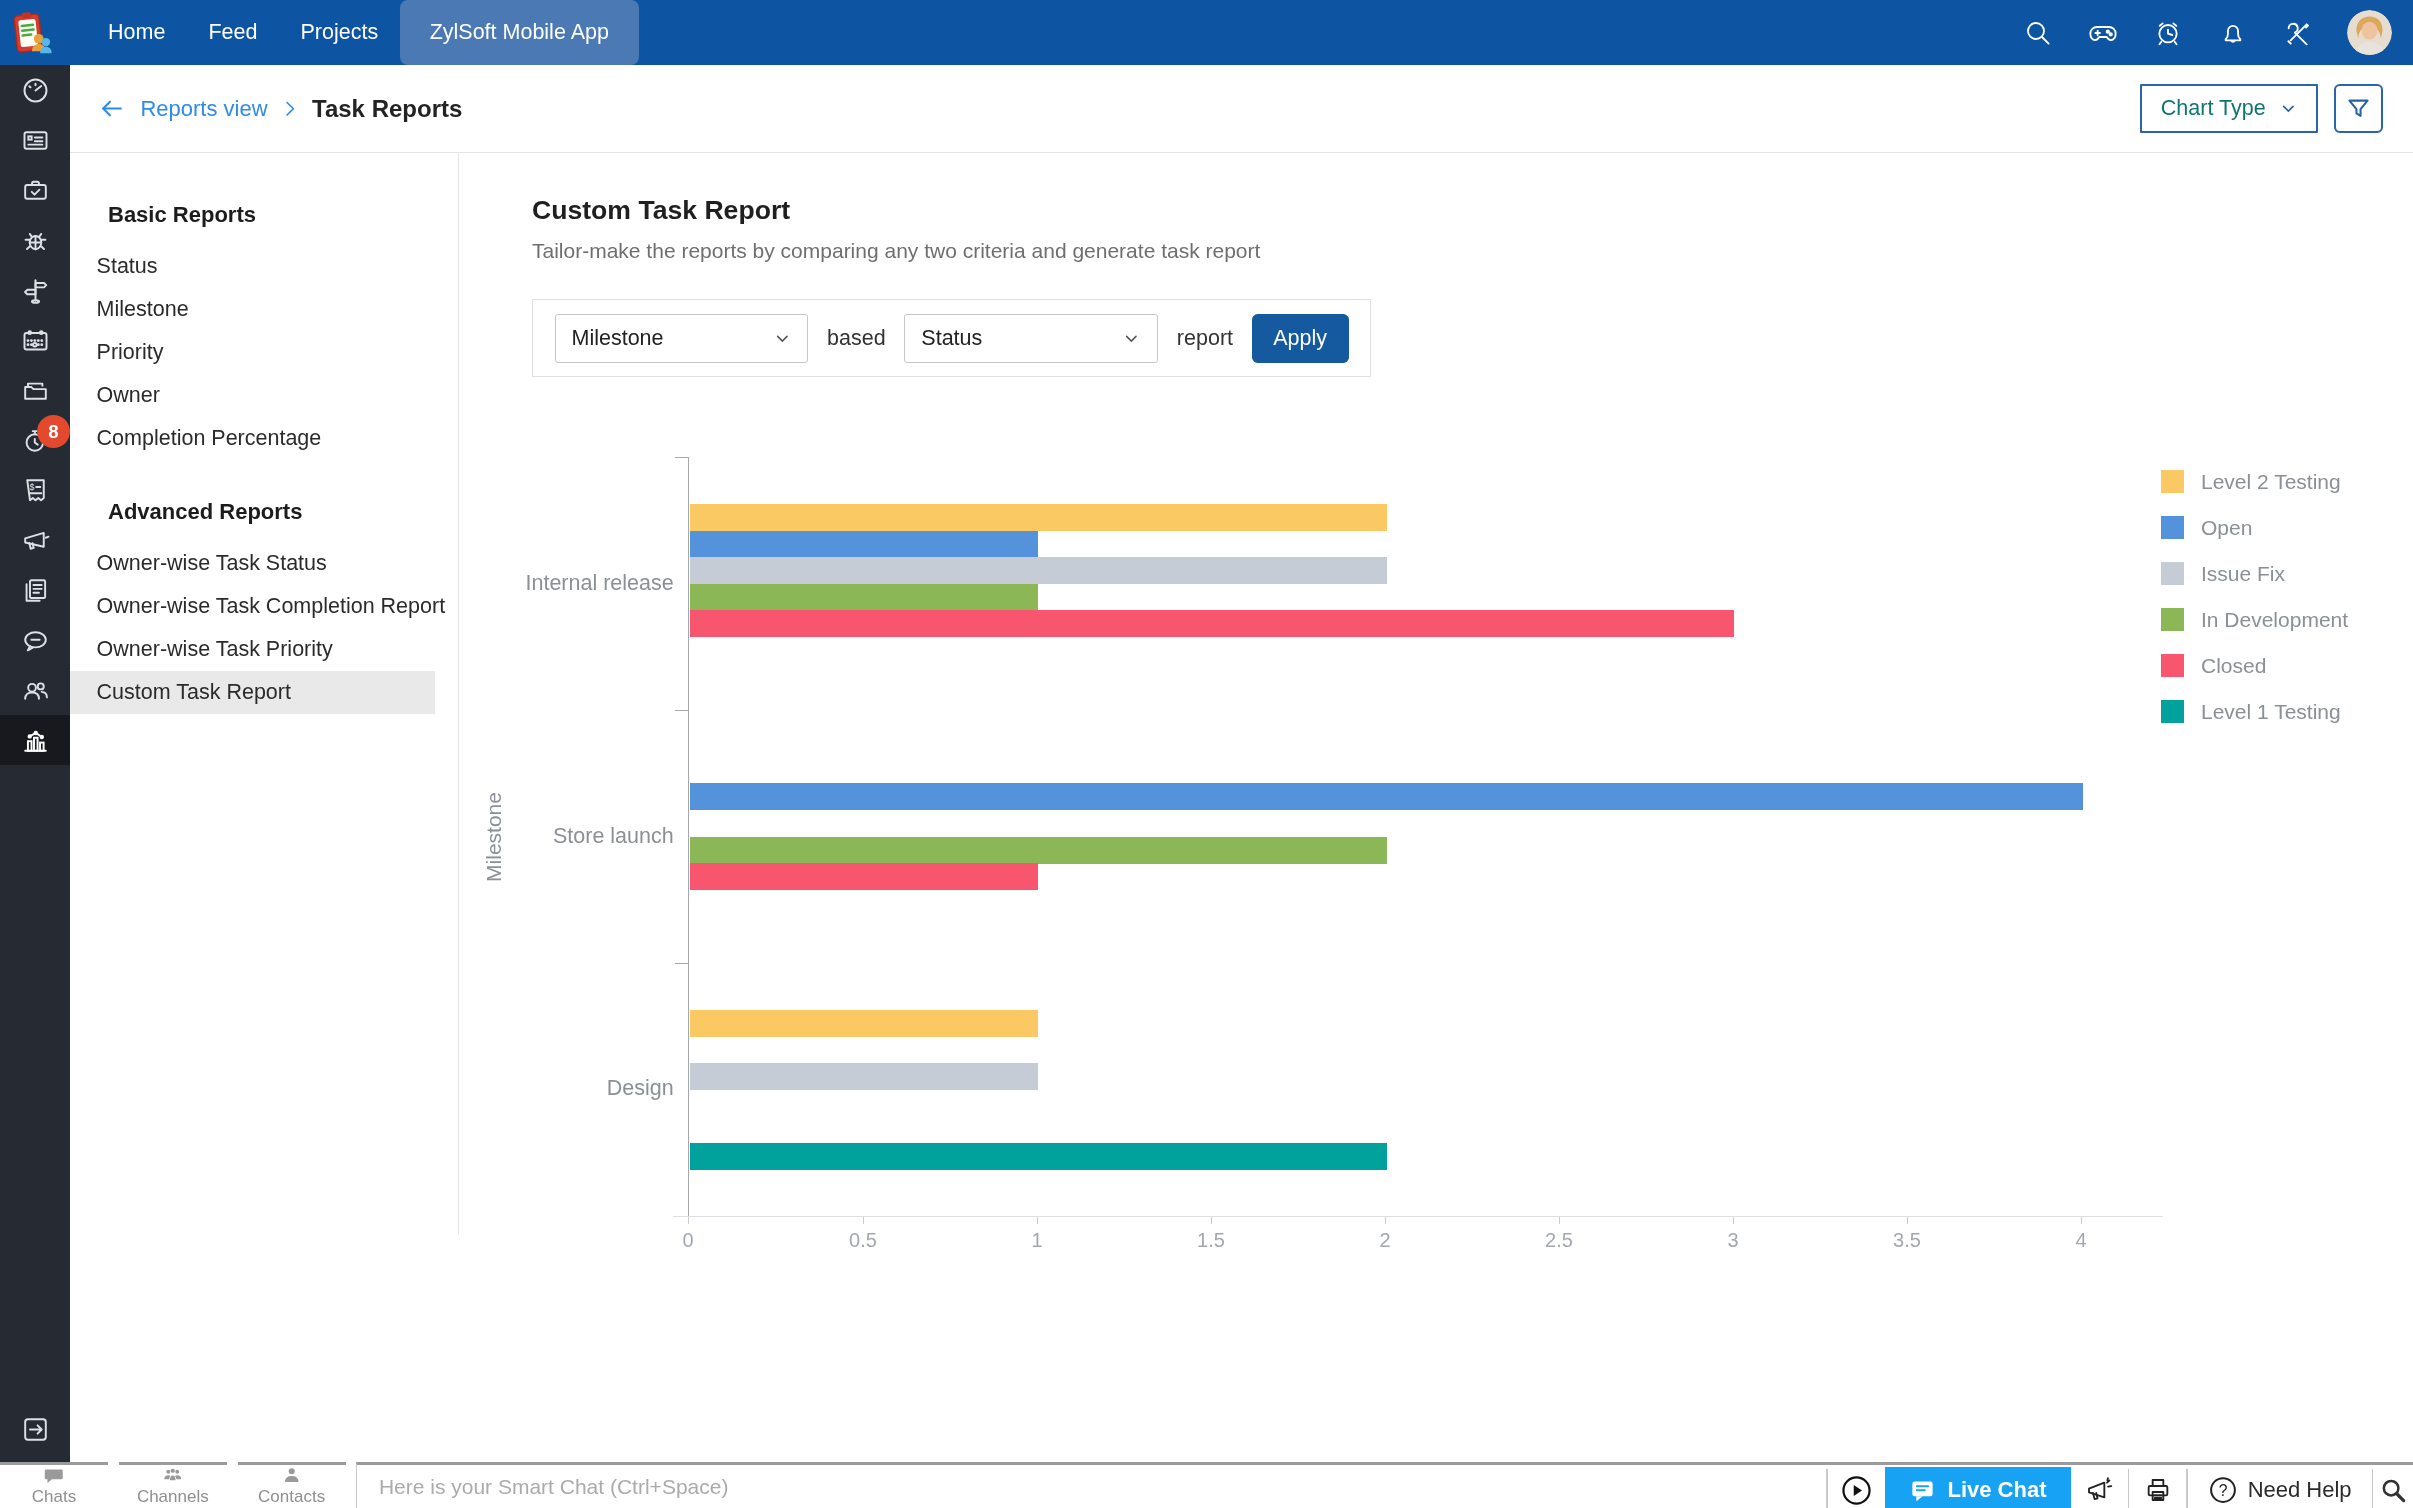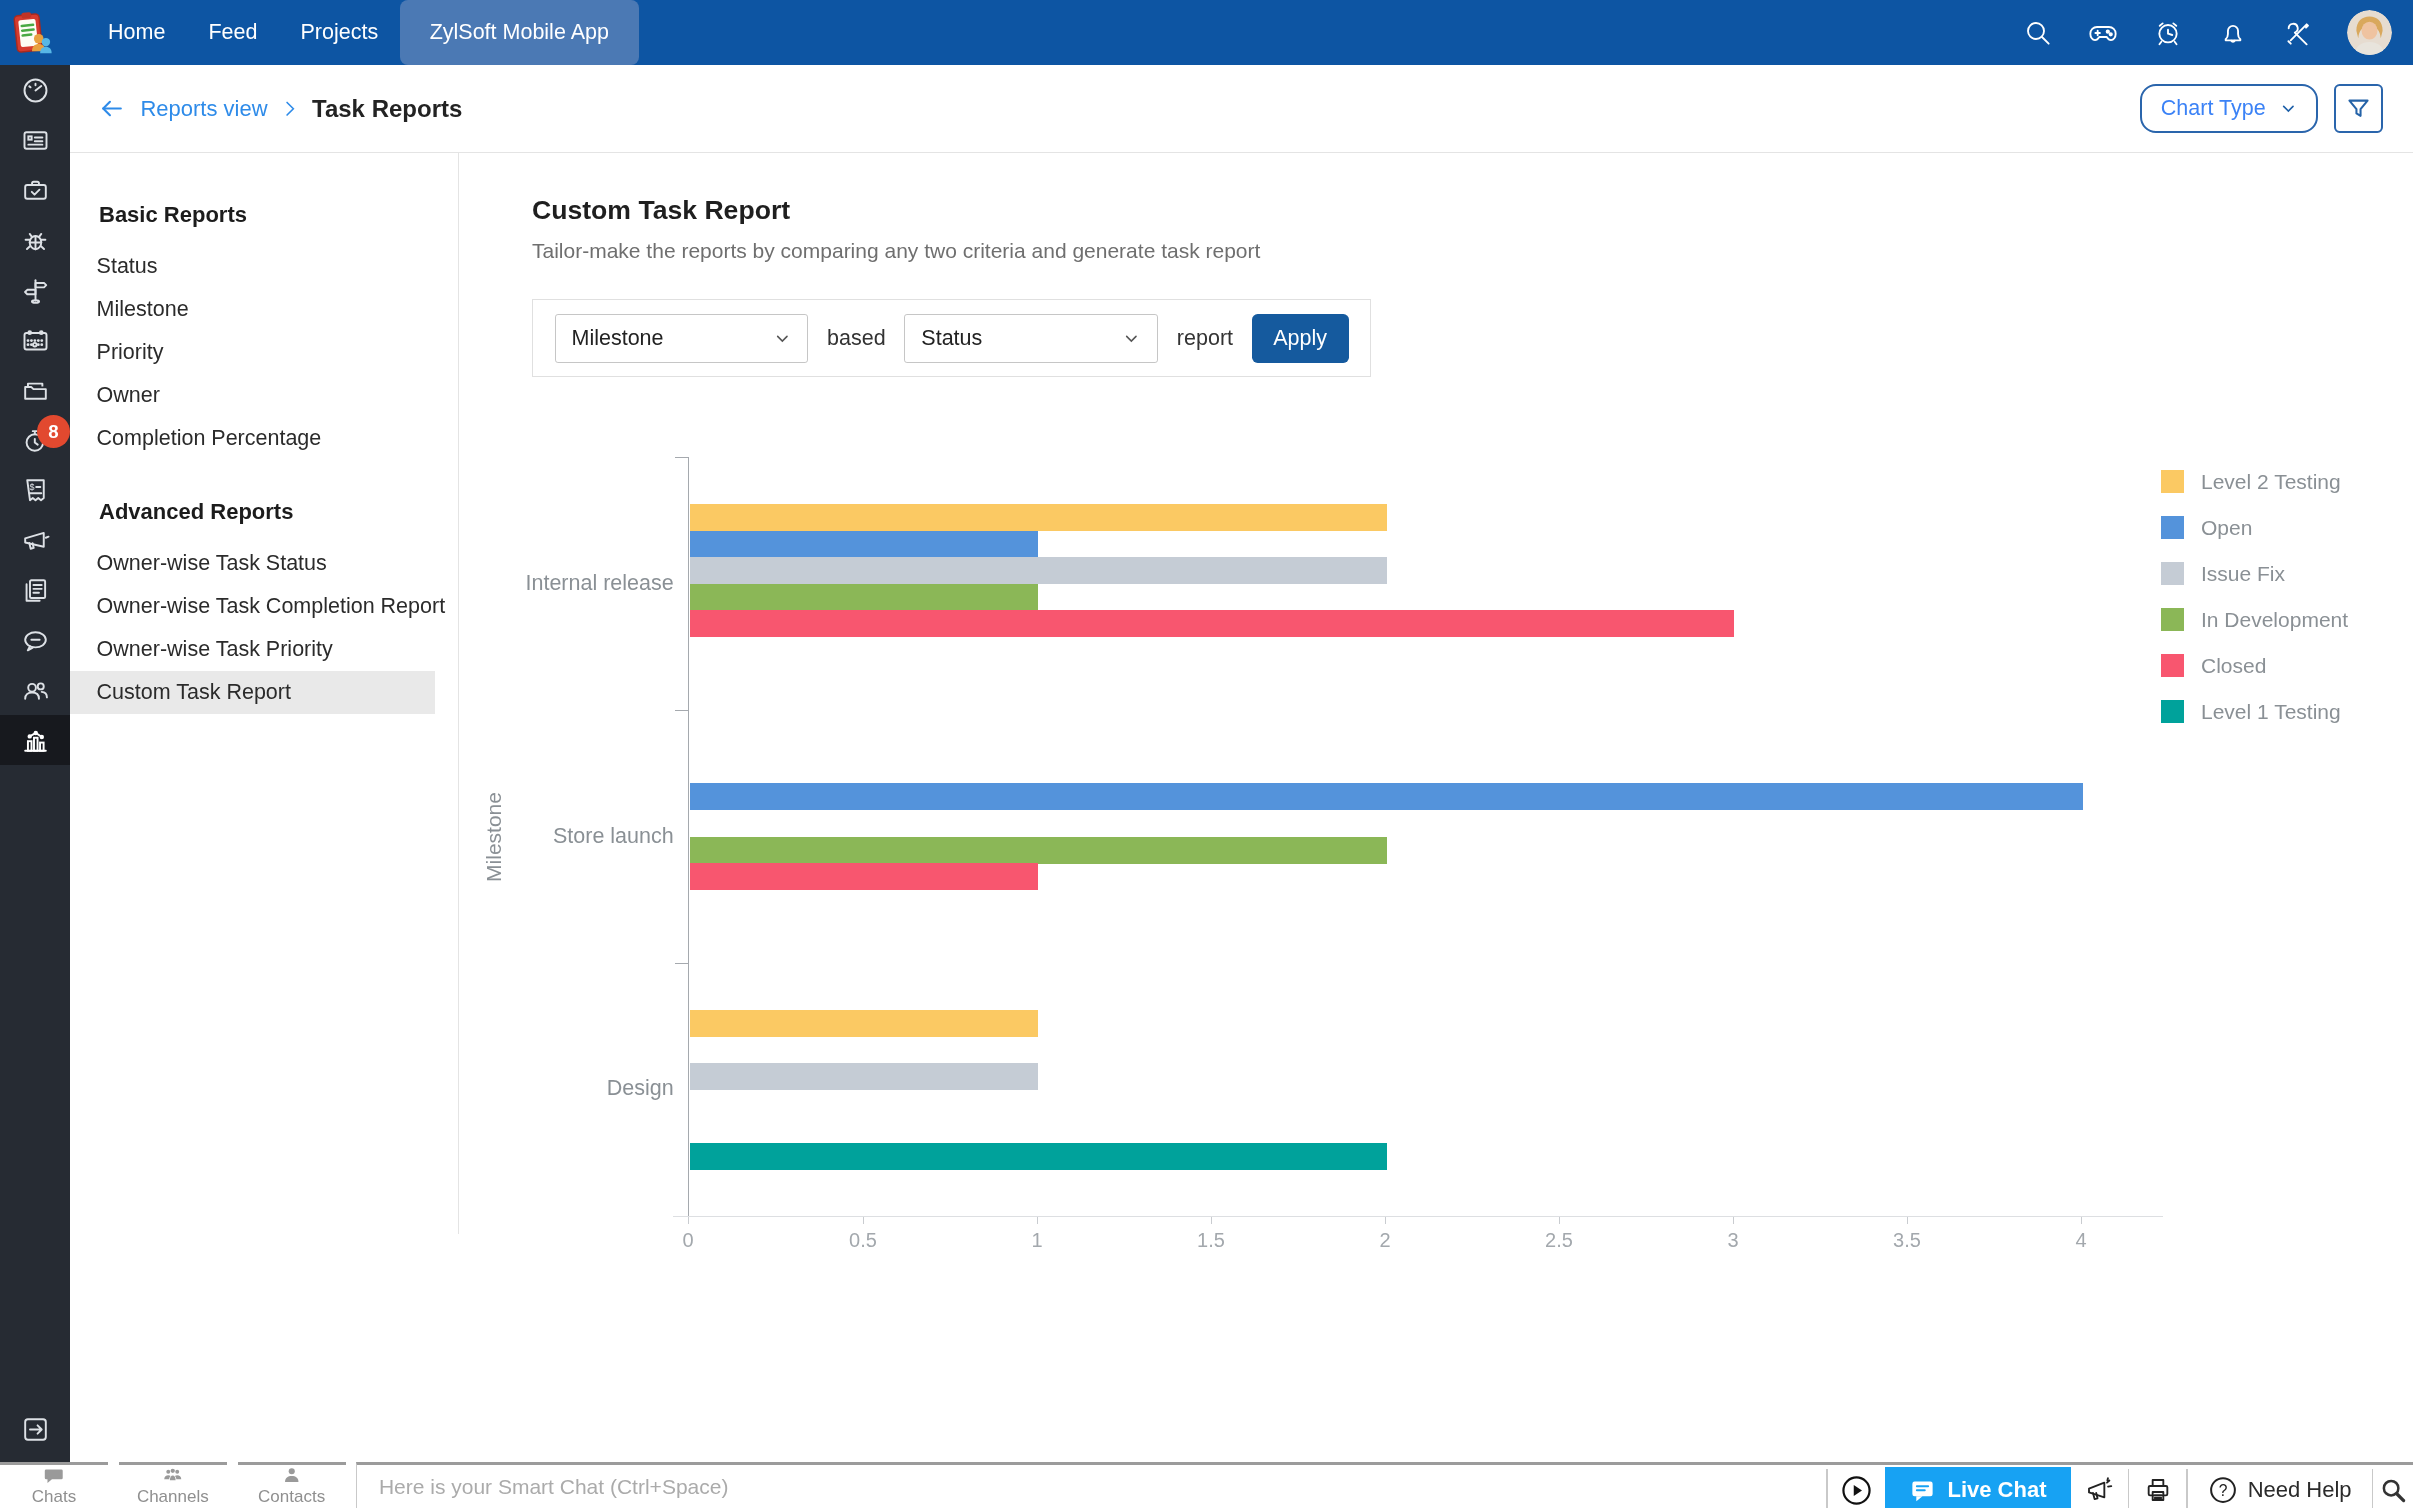--- a/index.html
+++ b/index.html
@@ -31,31 +31,31 @@
   .rail-exit svg{width:33px;height:33px;}
 
   
   .crumbbar{position:absolute;left:70px;top:65px;width:2343px;height:88px;background:#fff;
             border-bottom:1.4px solid #E4E4E4;display:flex;align-items:center;box-sizing:border-box;}
   .back-arrow{margin-left:27px;width:29px;height:29px;cursor:pointer;}
   .crumb-link{color:#2E8BE9;font-size:22px;margin-left:14.4px;cursor:pointer;}
   .crumb-sep{width:21.5px;height:21.5px;margin:0 11.5px;}
   .crumb-current{color:#232323;font-size:24px;font-weight:600;}
   .crumb-actions{margin-left:auto;display:flex;align-items:center;gap:16px;margin-right:30px;}
-  .chart-type-btn{height:49px;border:2.2px solid #2A65AC;border-radius:16px;background:#fff;
-                  display:flex;align-items:center;gap:13px;padding:0 18.7px;color:#3b82f6;
+  .chart-type-btn{height:49px;border:2.2px solid #2A65AC;border-radius:1px;background:#fff;
+                  display:flex;align-items:center;gap:13px;padding:0 18.7px;color:#0f766e;
                   font-size:21.5px;cursor:pointer;box-sizing:border-box;}
   .filter-btn{width:49px;height:49px;border:2.2px solid #2A65AC;border-radius:5.7px;background:#fff;
               display:flex;align-items:center;justify-content:center;cursor:pointer;box-sizing:border-box;}
 
   
   .sidebar{position:absolute;left:70px;top:152px;width:389px;height:1082px;
            border-right:1.4px solid #E4E4E4;box-sizing:border-box;padding-top:50px;}
   .side-section + .side-section{margin-top:39px;}
-  .side-title{font-size:22px;font-weight:700;color:#1C1C1C;padding-left:29px;margin-bottom:17px;}
+  .side-title{font-size:22px;font-weight:700;color:#1C1C1C;padding-left:38px;margin-bottom:17px;}
   .side-item{font-size:21.5px;color:#2B2B2B;padding-left:26.6px;height:43px;line-height:43px;
              margin-right:23px;cursor:pointer;white-space:nowrap;}
   .side-item.active{background:#E9E9E9;}
 
   
   .main{position:absolute;left:460px;top:152px;width:1954px;height:1309px;}
   .report-title{font-size:26.6px;font-weight:700;color:#1F1F1F;margin:43px 0 0 72px;}
   .report-sub{font-size:21px;color:#6F6F6F;margin:13px 0 0 72px;}
   .controls{margin:36px 0 0 72px;width:839px;height:78px;border:1.4px solid #E0E0E0;
             display:flex;align-items:center;box-sizing:border-box;padding:0 21.5px;background:#fff;}

